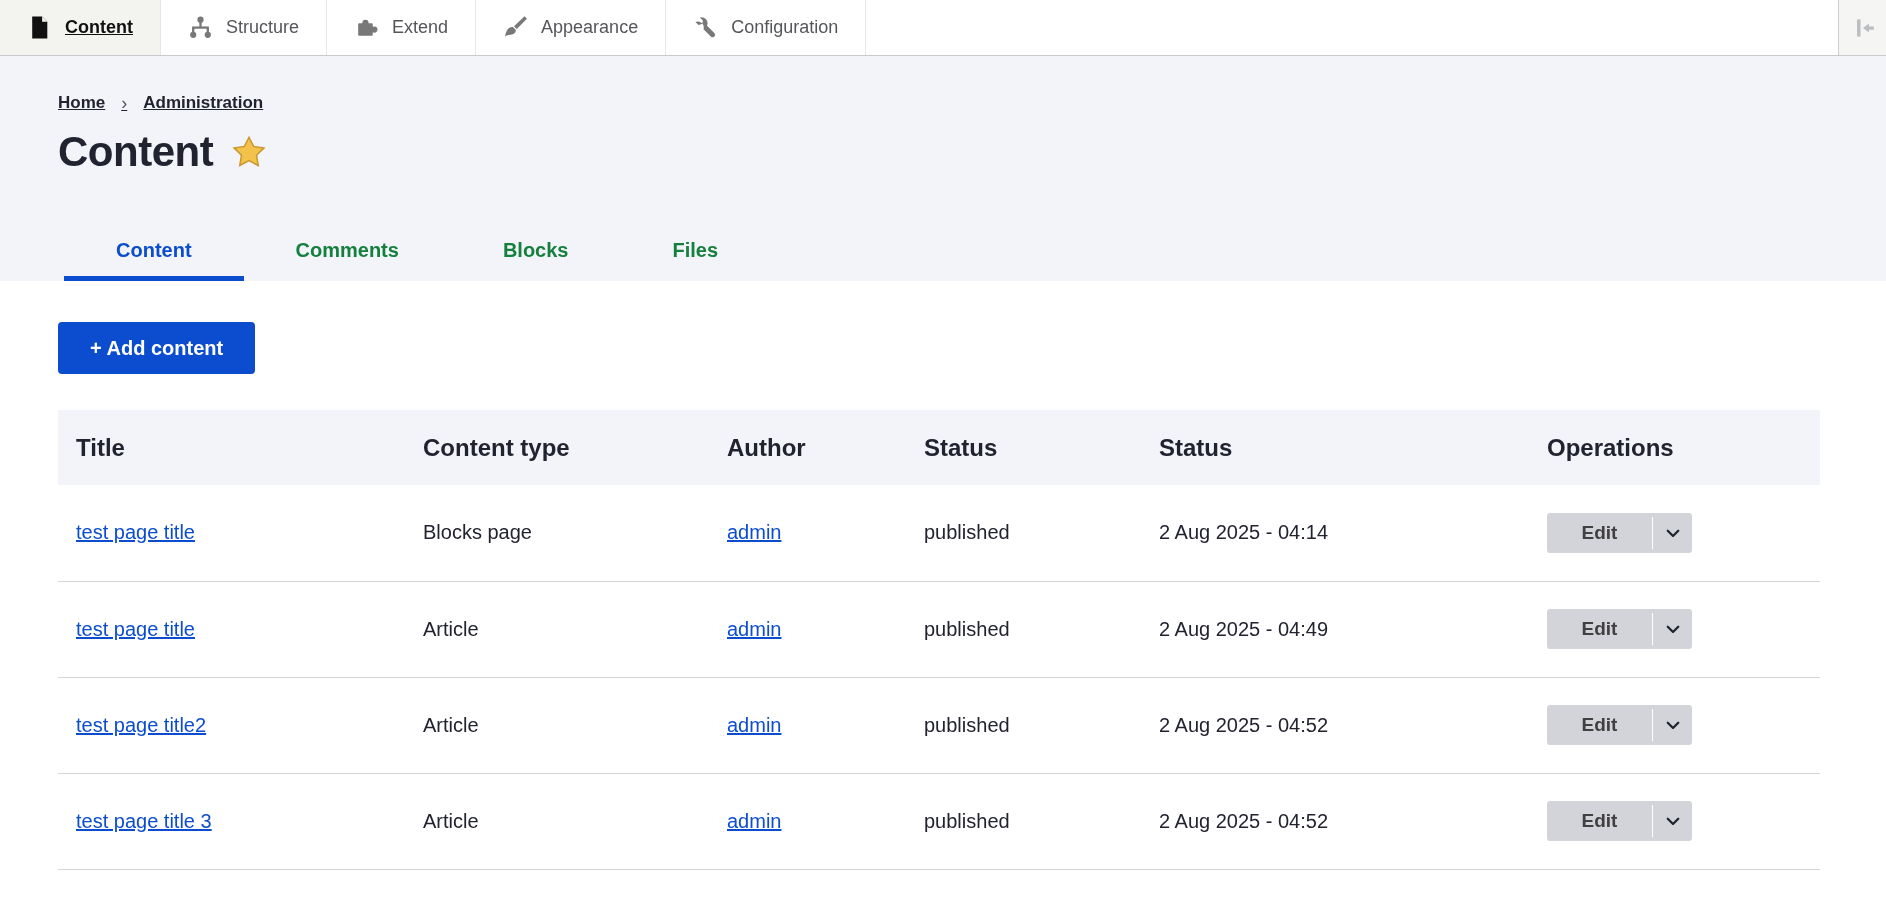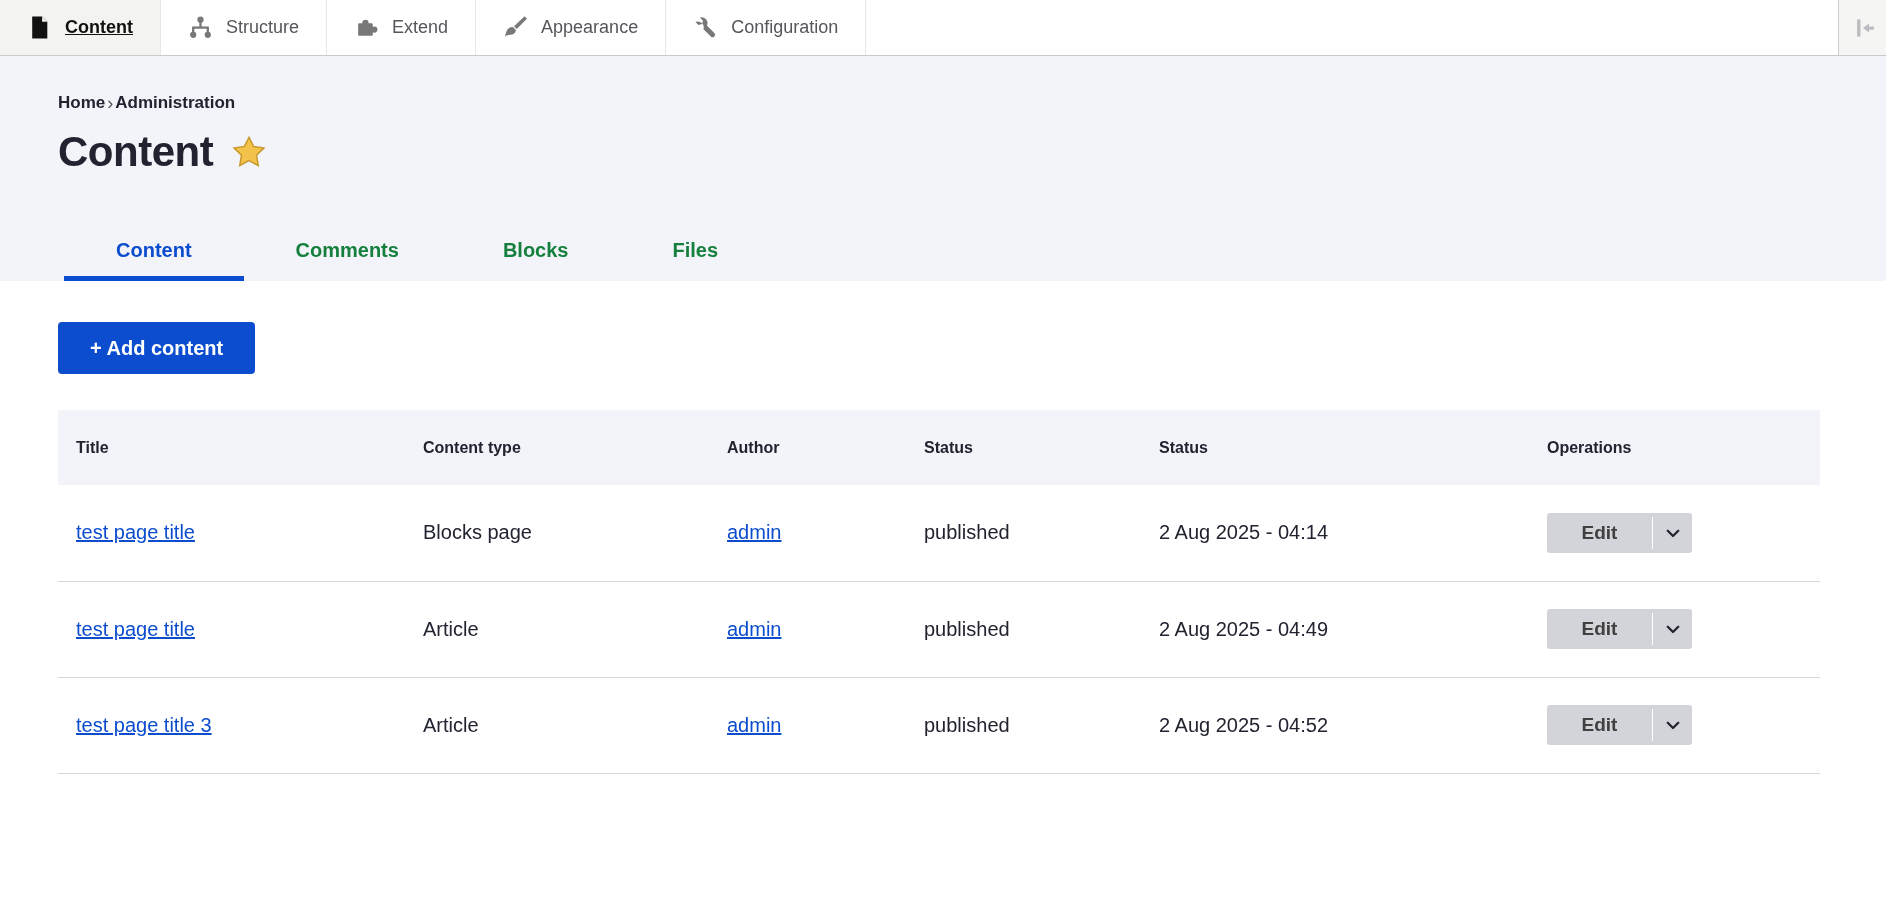--- a/index.html
+++ b/index.html
@@ -58,25 +58,26 @@
   .header-region {
     height: 225px;
     background: #f3f4f9;
     padding: 36px 0 0 58px;
     display: flex;
     flex-direction: column;
   }
   .breadcrumb {
     display: flex;
     align-items: center;
-    gap: 2px;
+    gap: 16px;
     font-size: 17px;
     font-weight: bold;
     color: #222330;
     height: 22px;
+    text-decoration: underline;
   }
   .breadcrumb a { color: #222330; text-decoration: none; cursor: pointer; }
   .breadcrumb .crumb-sep { font-weight: normal; color: #55565b; font-size: 18px; }
   .title-row {
     margin-top: 10px;
     display: flex;
     align-items: center;
     gap: 18px;
     height: 56px;
   }
@@ -138,21 +139,21 @@
   }
   .content-table col.c1 { width: 365px; }
   .content-table col.c2 { width: 304px; }
   .content-table col.c3 { width: 197px; }
   .content-table col.c4 { width: 235px; }
   .content-table col.c5 { width: 388px; }
   .content-table col.c6 { width: 273px; }
   .content-table th {
     background: #f3f4f9;
     height: 75px;
-    font-size: 16px;
+    font-size: 24px;
     font-weight: bold;
     text-align: left;
     color: #222330;
     vertical-align: middle;
   }
   .content-table td {
     height: 96px;
     font-size: 20px;
     color: #222330;
     vertical-align: middle;
@@ -334,20 +335,38 @@
             <span class="db-divider"></span>
             <span class="db-toggle">
               <svg width="18" height="18" viewBox="0 0 24 24">
                 <path d="M5 9 l7 7 7-7" fill="none" stroke="#20242c" stroke-width="3" stroke-linecap="round" stroke-linejoin="round"></path>
               </svg>
             </span>
           </div>
         </td>
       </tr>
 
+      <tr>
+        <td><a class="cell-link">test page title2</a></td>
+        <td>Article</td>
+        <td><a class="cell-link">admin</a></td>
+        <td>published</td>
+        <td>2 Aug 2025 - 04:52</td>
+        <td>
+          <div class="dropbutton">
+            <span class="db-action">Edit</span>
+            <span class="db-divider"></span>
+            <span class="db-toggle">
+              <svg width="18" height="18" viewBox="0 0 24 24">
+                <path d="M5 9 l7 7 7-7" fill="none" stroke="#20242c" stroke-width="3" stroke-linecap="round" stroke-linejoin="round"></path>
+              </svg>
+            </span>
+          </div>
+        </td>
+      </tr>
 
       <tr>
         <td><a class="cell-link">test page title 3</a></td>
         <td>Article</td>
         <td><a class="cell-link">admin</a></td>
         <td>published</td>
         <td>2 Aug 2025 - 04:52</td>
         <td>
           <div class="dropbutton">
             <span class="db-action">Edit</span>

